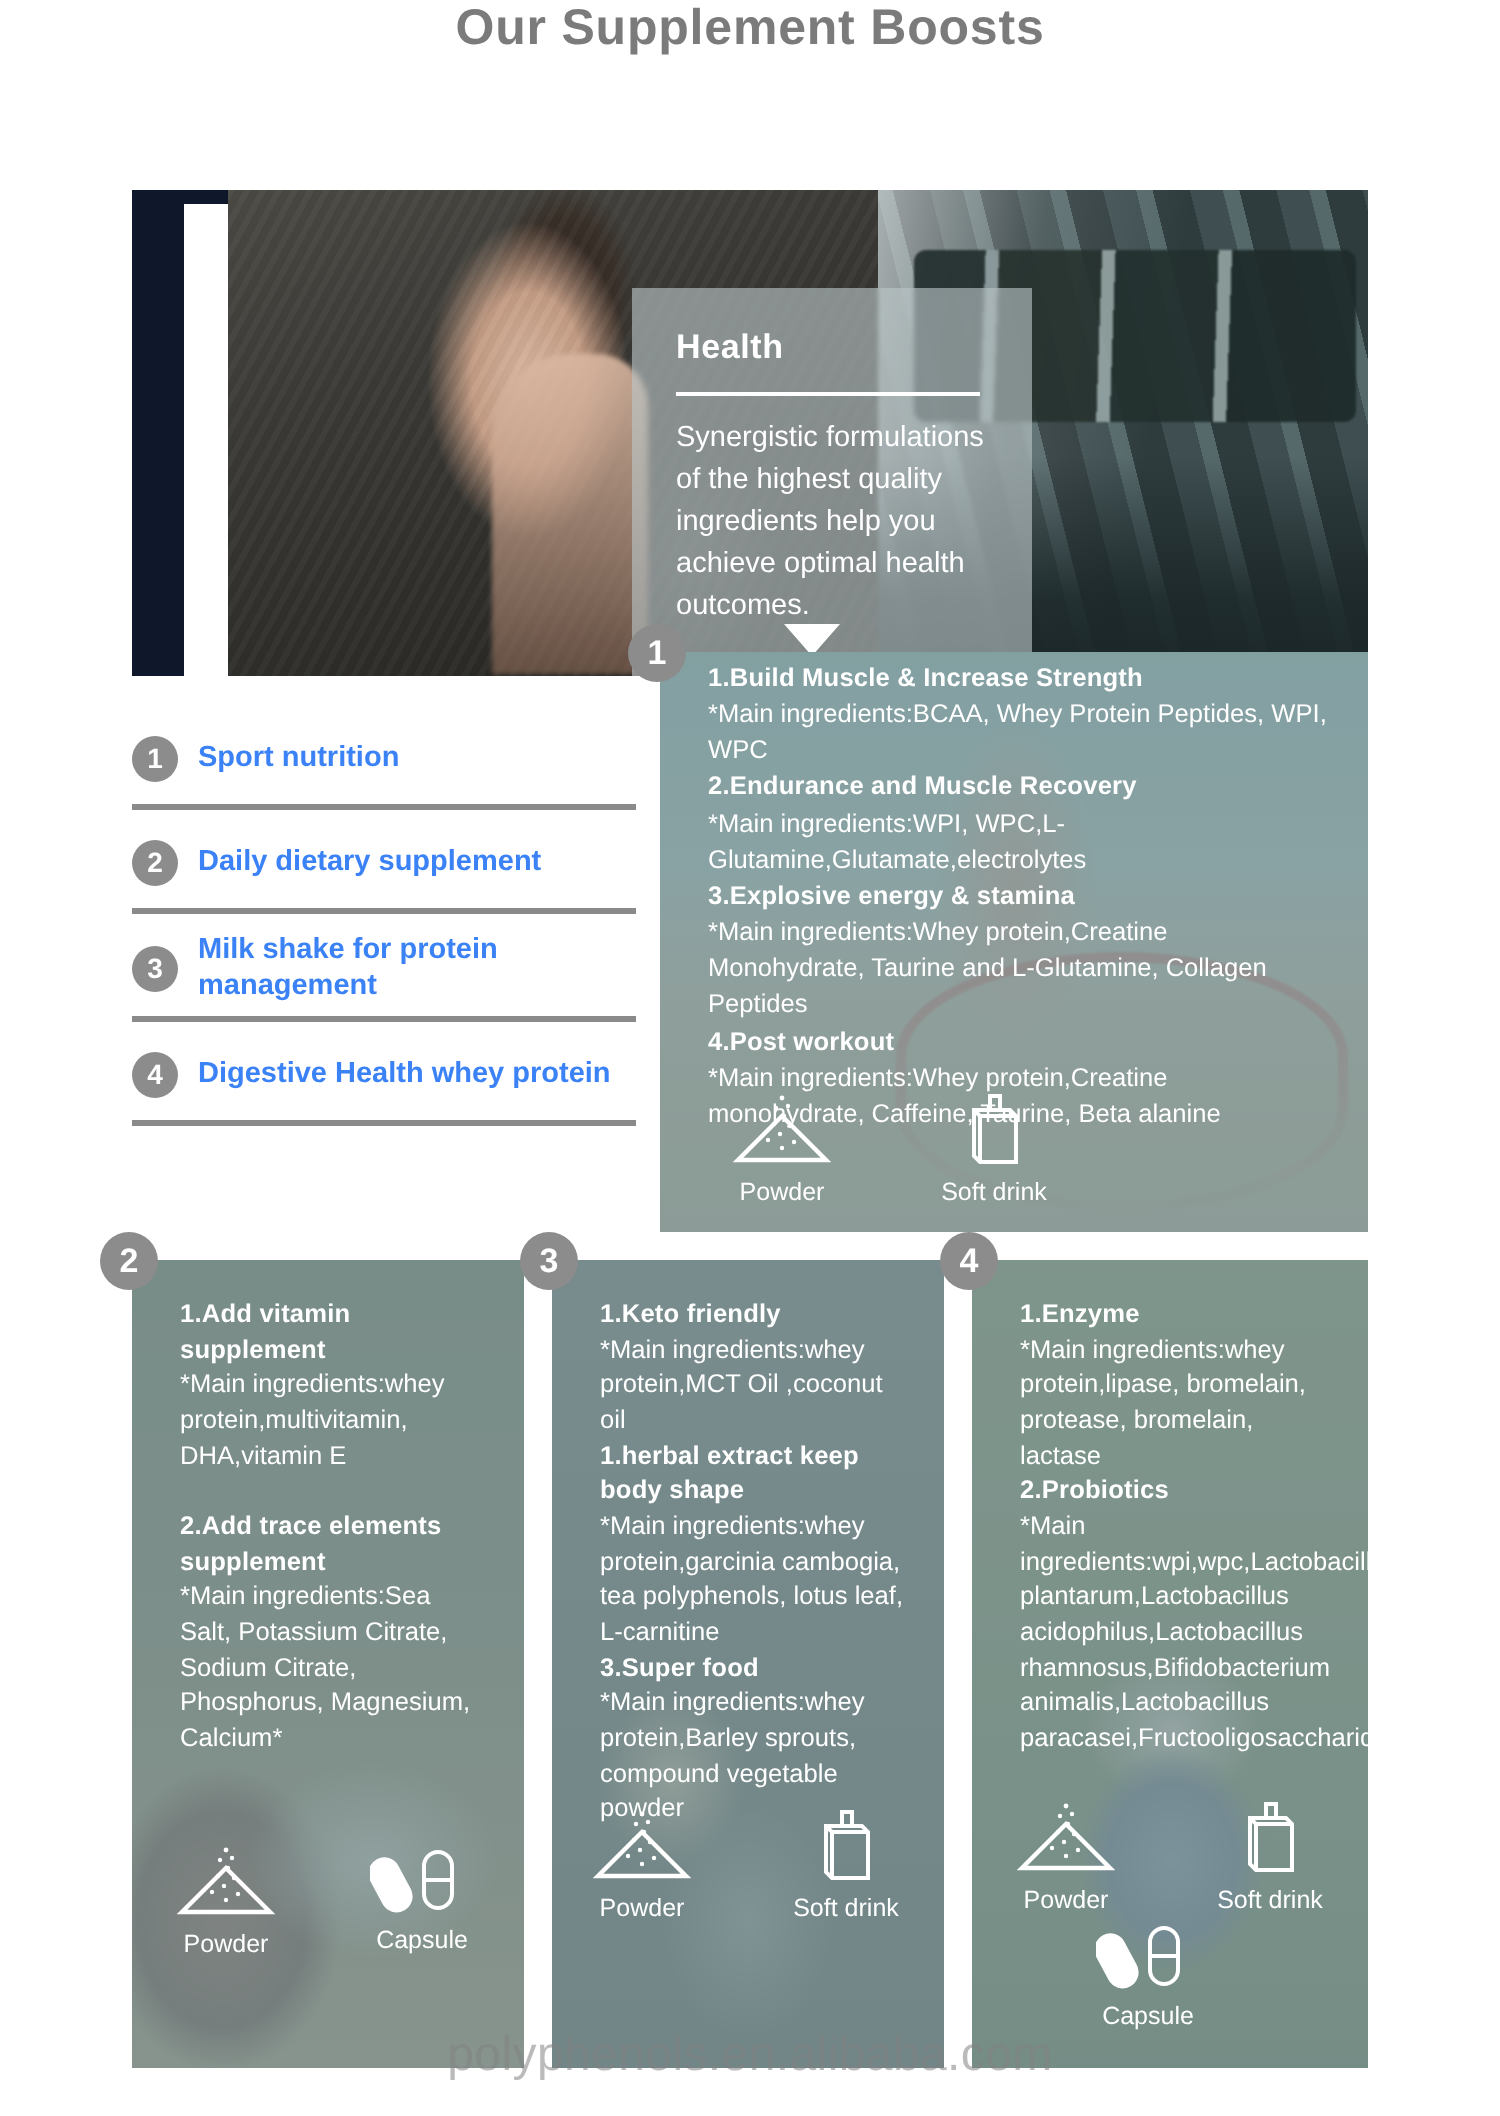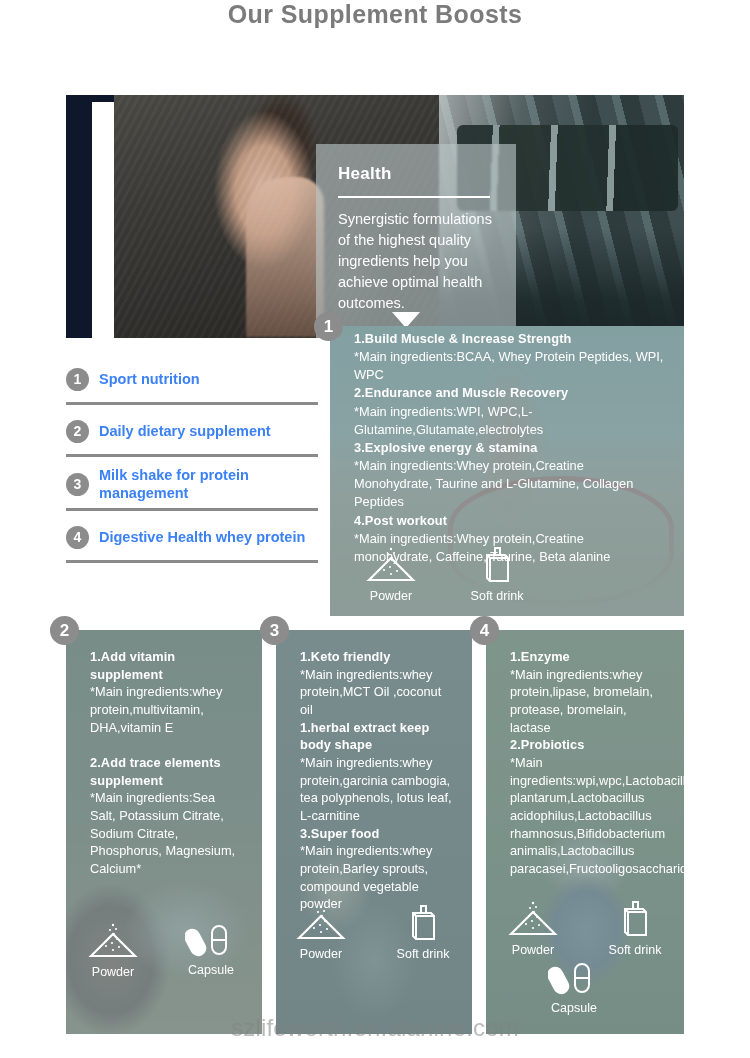--- a/index.html
+++ b/index.html
@@ -496,13 +496,13 @@
           <rect x="3" y="7" width="14" height="27" rx="7" transform="rotate(-28 10 20)" fill="#ffffff" stroke="#ffffff" stroke-width="2"></rect>
           <rect x="27" y="4" width="14" height="28" rx="7" fill="none" stroke="#ffffff" stroke-width="2"></rect>
           <path d="M27 18 L41 18" stroke="#ffffff" stroke-width="2"></path>
         </svg>
       </span>
       <span class="icon-label">Capsule</span>
     </div>
   </div>
 </div>
 
-<div class="watermark">szlifeworth.en.alanine.com</div>
+<div class="watermark">polyphenols.en.alibaba.com</div>
 
 </body></html>

